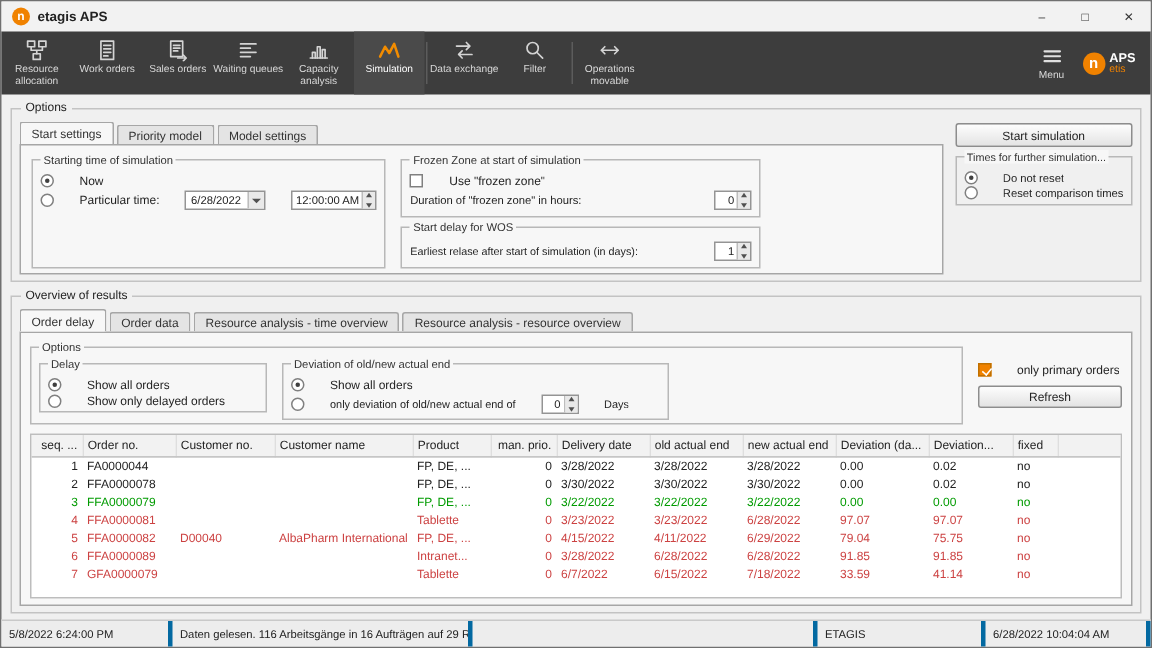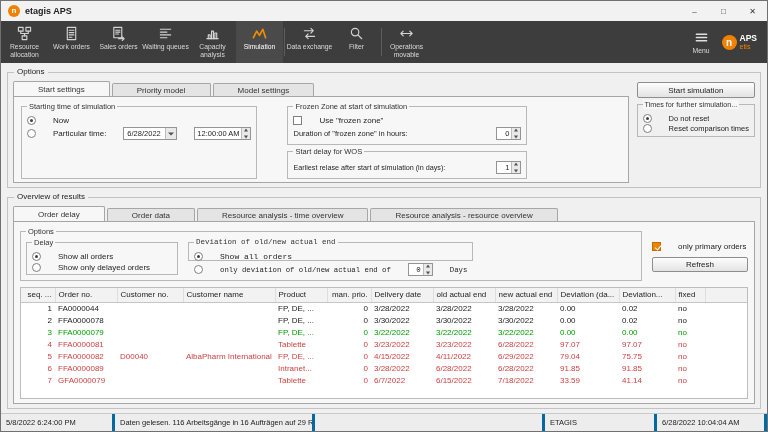--- a/index.html
+++ b/index.html
@@ -37,21 +37,21 @@
   .panel { position:relative; border:1px solid #c3c3c3; background:#f0f0f0; padding:8px 5px 4px; }
   .panel.opts { flex:0 0 100px; }
   .panel.grow { flex:1; display:flex; flex-direction:column; min-height:0; }
   .panel-label { position:absolute; top:-6px; left:6px; background:#f0f0f0; padding:0 3px; font-size:8px; color:#222; }
 
   .options-body { display:flex; gap:8px; height:100%; }
   .options-left { flex:1; display:flex; flex-direction:column; min-width:0; }
   .options-right { flex:0 0 118px; display:flex; flex-direction:column; gap:6px; padding-top:1px; }
 
   .tabstrip { display:flex; align-items:flex-end; height:15px; flex:0 0 15px; }
-  .tab { height:13px; display:flex; align-items:center; padding:0 24px; font-size:8px; color:#333; background:#e4e4e4; border:1px solid #a6a6a6; border-bottom:none; border-radius:2px 2px 0 0; margin-right:2px; position:relative; cursor:default;margin-top:44px; }
+  .tab { height:13px; display:flex; align-items:center; padding:0 7px; font-size:8px; color:#333; background:#e4e4e4; border:1px solid #a6a6a6; border-bottom:none; border-radius:2px 2px 0 0; margin-right:2px; position:relative; cursor:default;margin-top:44px; }
   .tab.active { background:#f7f7f7; height:15px; z-index:2; }
   .tabpanel { flex:1; border:1px solid #a6a6a6; background:#f7f7f7; position:relative; z-index:1; min-height:0; }
   .options-tabpanel { display:flex; gap:10px; padding:9px 7px 3px; }
 
   .gbox { position:relative; border:1px solid #b8b8b8; padding:7px 5px 2px; }
   .gtitle { position:absolute; top:-5px; left:5px; background:#f7f7f7; padding:0 2px; font-size:7.5px; color:#333; white-space:nowrap; }
   .panel .gbox .gtitle { background:#f7f7f7; }
   .options-right .gtitle { background:#f0f0f0; }
 
   .ctl-row { display:flex; align-items:center; gap:17px; margin:2px 0; font-size:8px; white-space:nowrap; }
@@ -70,37 +70,37 @@
   .spin-dn::after { content:""; border:2.5px solid transparent; border-top:3px solid #505050; transform:translateY(1.5px); }
 
   .combo { display:inline-flex; align-items:stretch; height:13px; border:1px solid #949494; background:#fff; flex:0 0 auto; }
   .combo-val { flex:1; display:flex; align-items:center; padding:0 3px; font-size:7.5px; white-space:nowrap; overflow:hidden; }
   .combo-btn { width:11px; background:#e9e9e9; border-left:1px solid #bdbdbd; display:flex; align-items:center; justify-content:center; }
   .combo-btn::after { content:""; border:3px solid transparent; border-top:3.5px solid #505050; transform:translateY(1.5px); }
 
   .btn { height:16px; border:1px solid #8d8d8d; border-radius:2px; background:linear-gradient(#fdfdfd,#e3e3e3); font-family:inherit; font-size:8px; color:#222; cursor:default; }
 
   .g-starttime { flex:0 0 202px; }
-  .fz-col { flex:0 0 240px; display:flex; flex-direction:column; gap:6px;margin-left:20px; }
+  .fz-col { flex:0 0 240px; display:flex; flex-direction:column; gap:6px; }
   .g-frozen { flex:0 0 33px; }
   .g-frozen .dim { font-size:7.5px; }
   .g-delay { flex:1; }
   .g-delay .lbl { font-size:7.2px; }
   .push { margin-left:auto; }
   .g-times .ctl-row { font-size:7.5px; margin:1px 0; }
   .g-times .gtitle { font-size:7.2px; }
   .g-times { padding-top:8px; }
 
   
   .results-body { display:flex; flex-direction:column; gap:6px; padding:9px 6px 4px; }
   .res-row { display:flex; gap:10px; flex:0 0 50px; }
   .g-resopts { flex:1; }
   .res-gboxes { display:flex; gap:10px; padding-top:3px; }
   .g-delayopts { flex:0 0 152px; height:33px; }
-  .g-devopts { flex:0 0 258px; height:19px;font-family:Liberation Mono, monospace; }
+  .g-devopts { flex:0 0 258px; height:38px; }
   .tight { font-size:7.3px; }
   .res-right { flex:0 0 96px; display:flex; flex-direction:column; gap:4px; padding-top:9px; }
   .res-right .btn { width:100%; height:15px; }
   .pager-row { display:flex; align-items:center; gap:4px; font-size:8px; flex:0 0 15px; }
   .pager-gap { margin-left:88px; }
   .table-wrap { flex:1; border:1px solid #bdbdbd; background:#fff; overflow:hidden; min-height:0; }
   .grid { width:100%; border-collapse:collapse; table-layout:fixed; font-size:8px; }
   .grid th { height:14px; font-weight:normal; text-align:left; padding:0 3px; background:#f2f2f2; border-bottom:1px solid #c6c6c6; border-right:1px solid #dedede; white-space:nowrap; overflow:hidden; }
   .grid th.filler { border-right:none; }
   .grid td { height:12px; padding:0 3px; white-space:nowrap; overflow:hidden; color:#222; }

